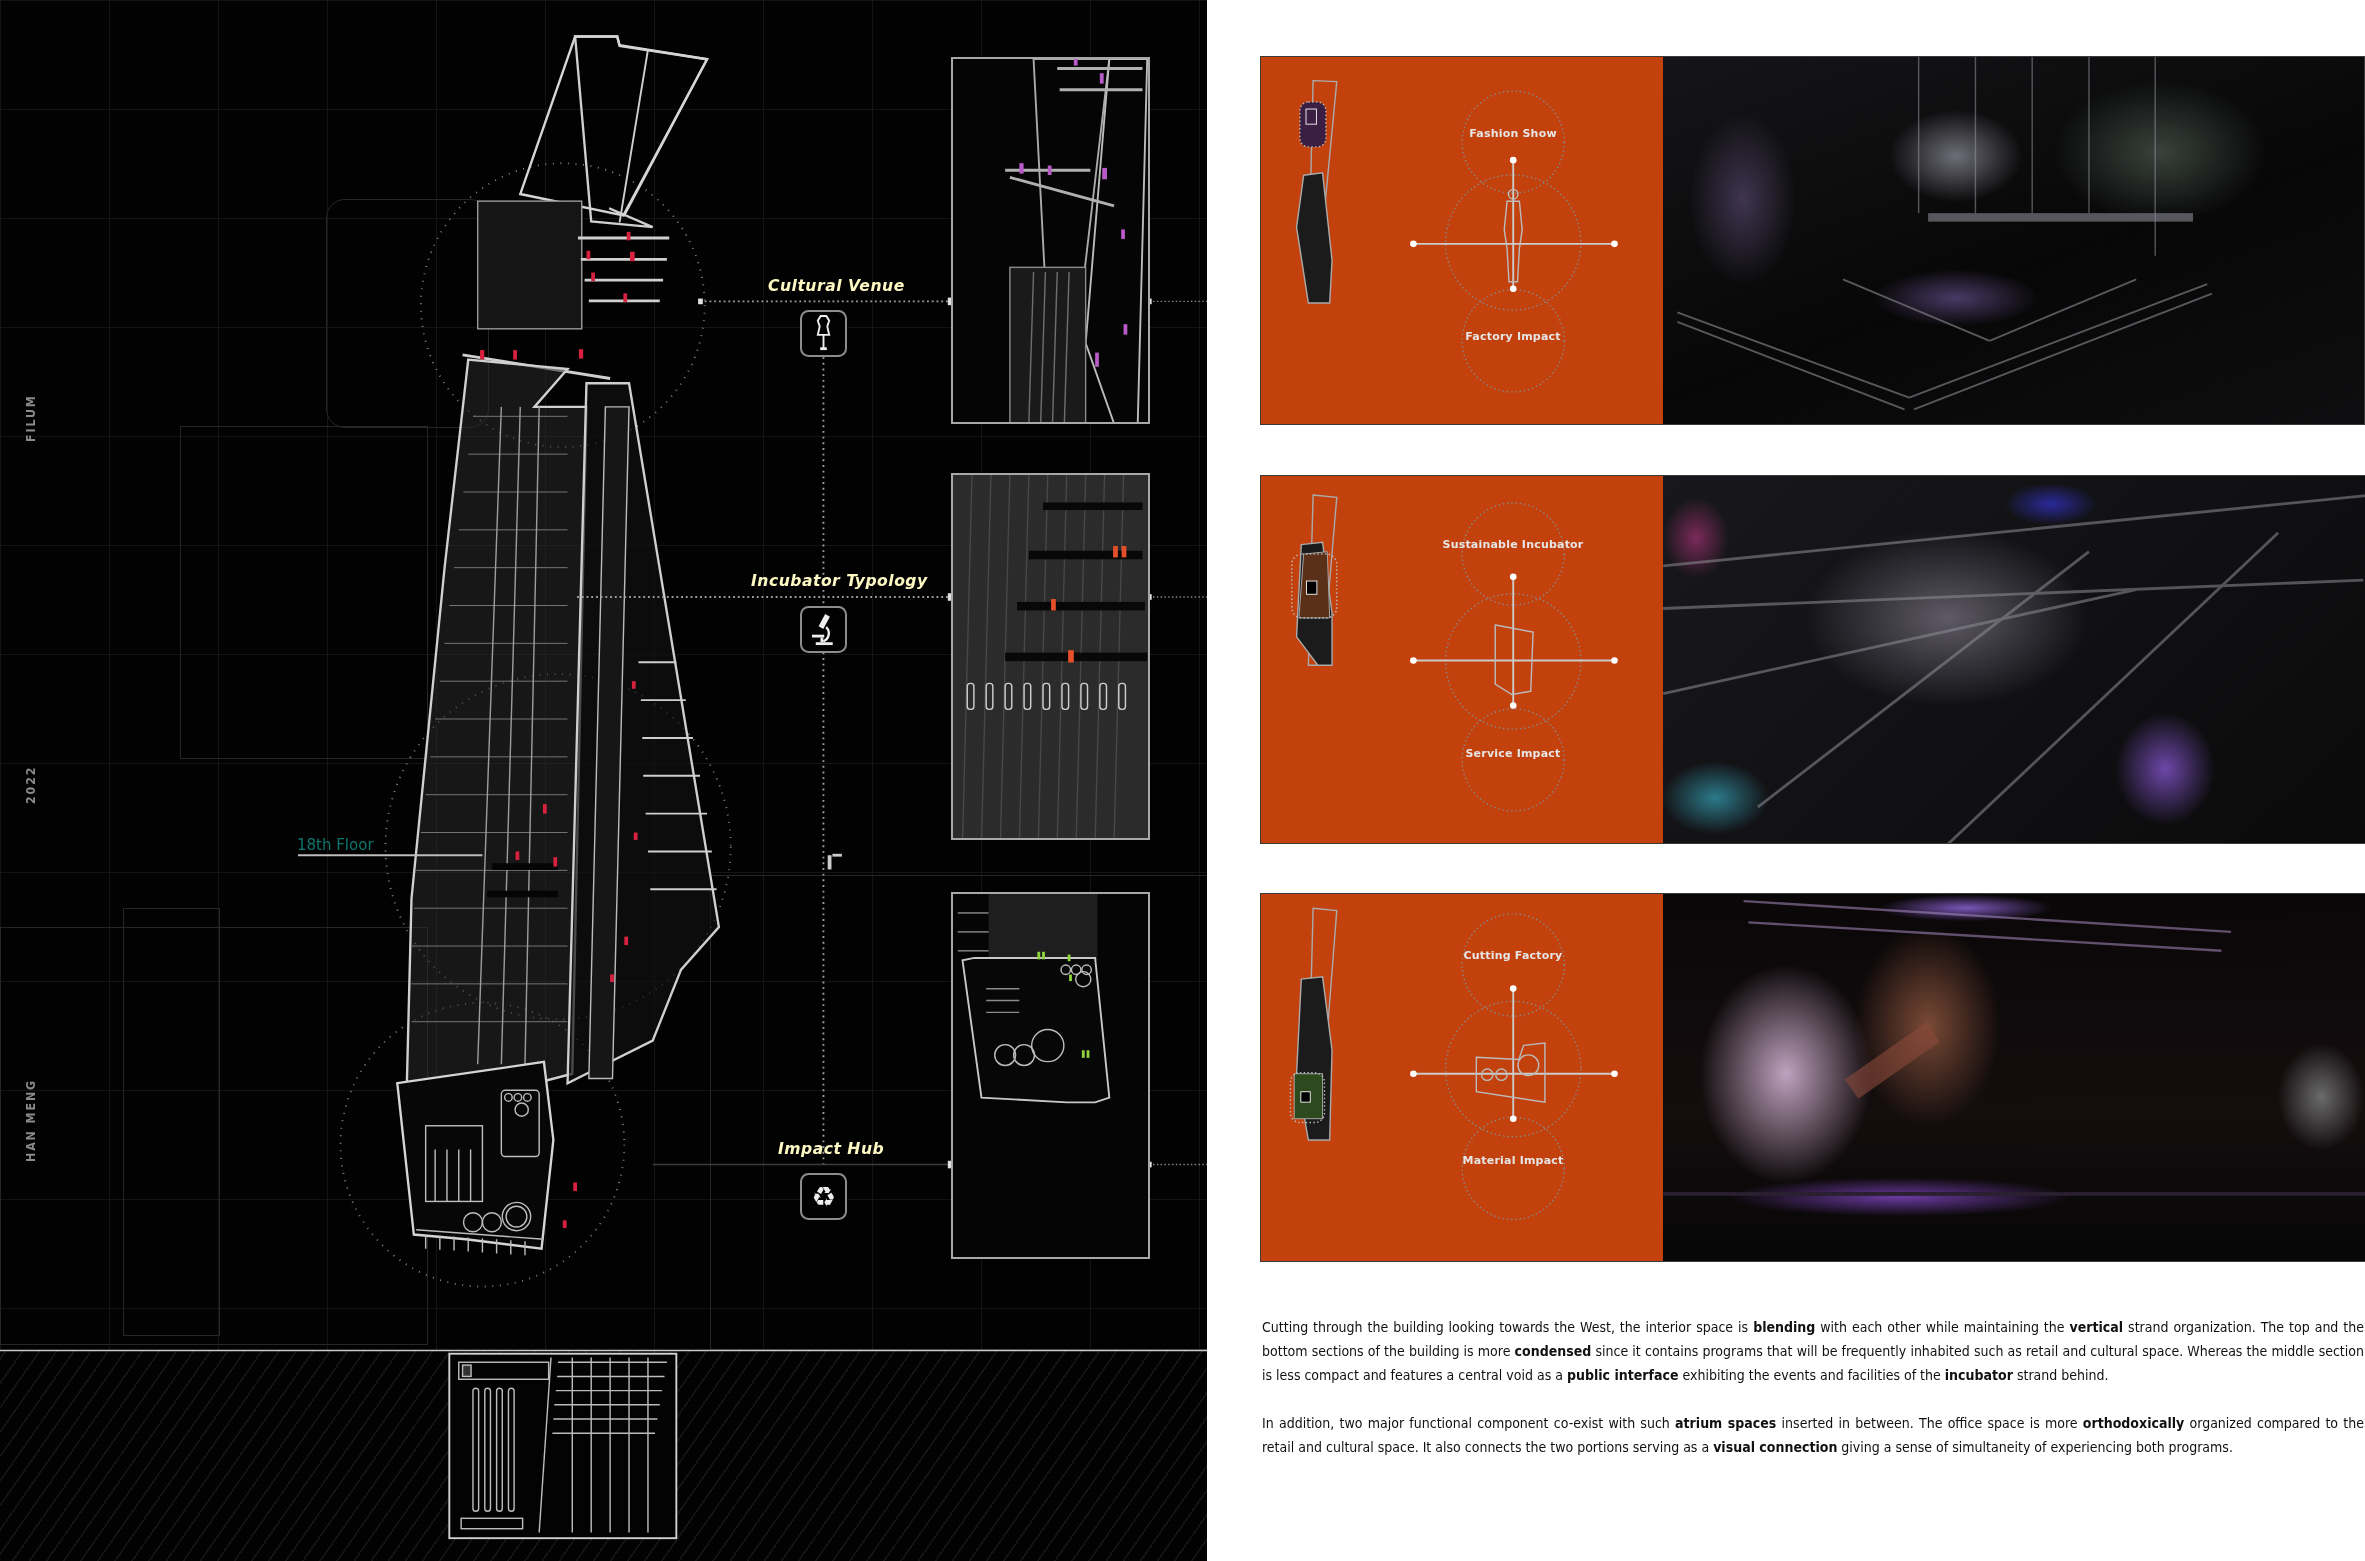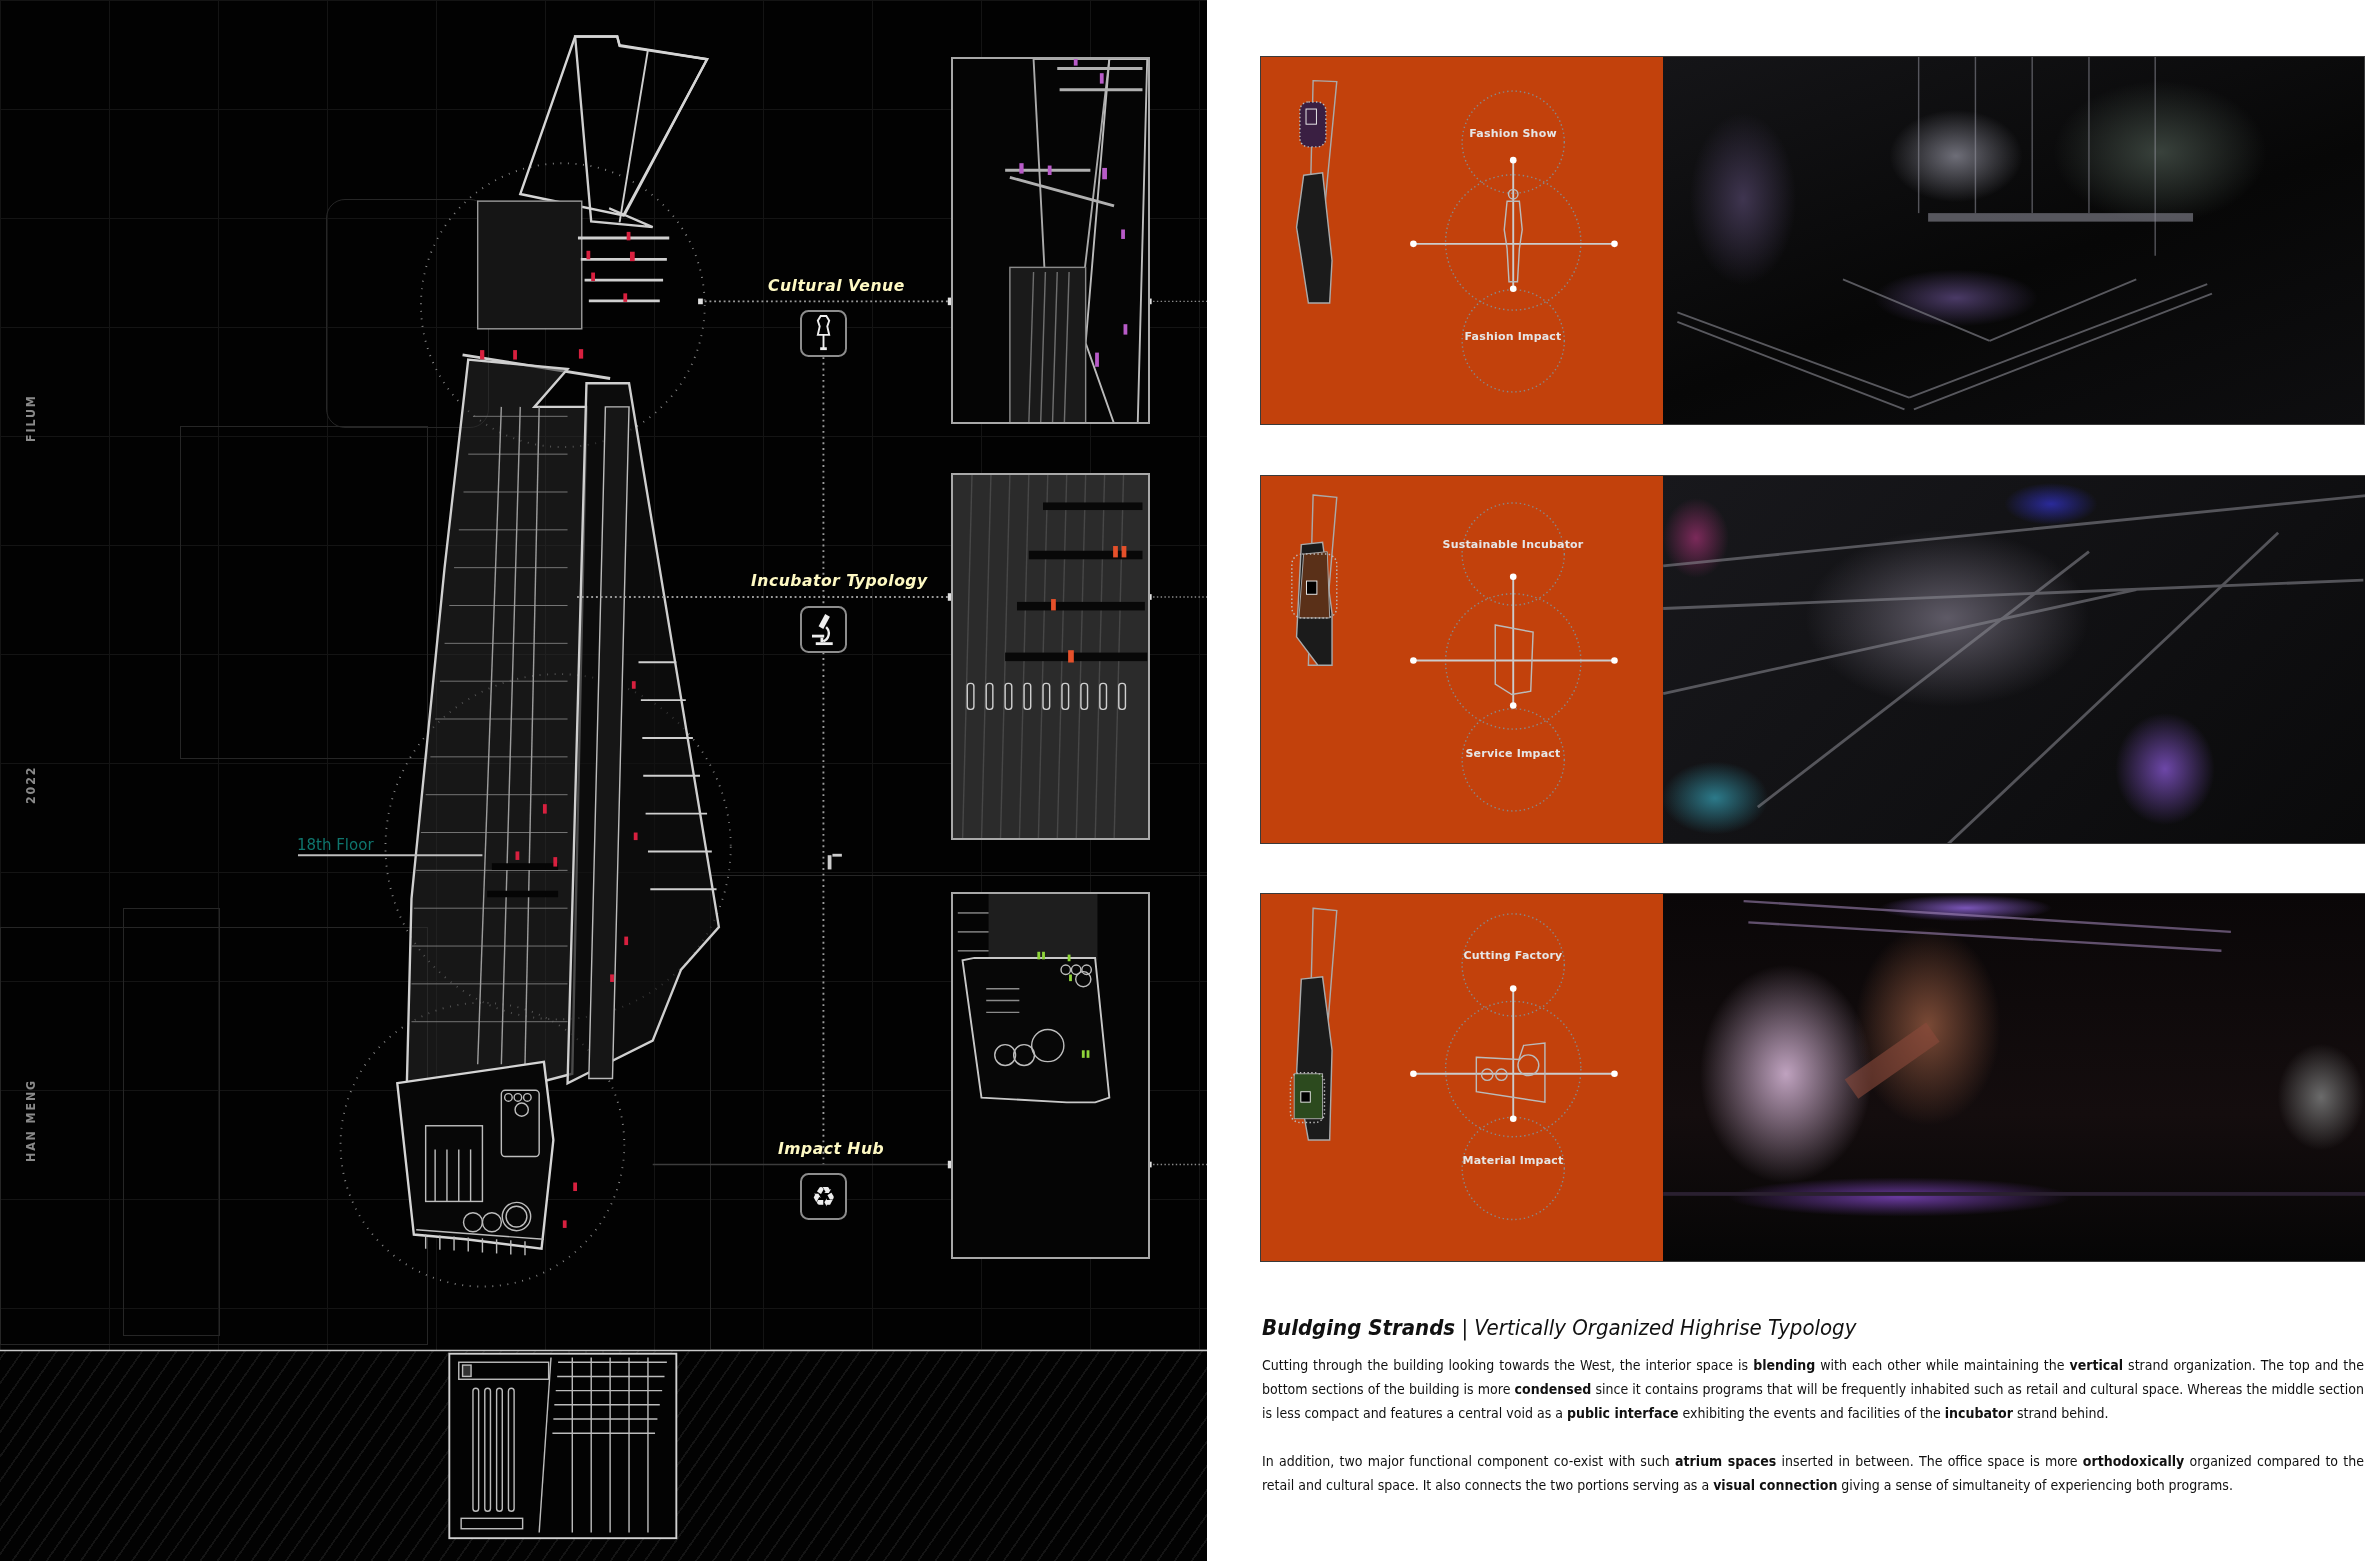--- a/index.html
+++ b/index.html
@@ -355,21 +355,21 @@
         <circle cx="322" cy="395" r="7"></circle>
         <circle cx="747" cy="395" r="7"></circle>
       </g>
 
     <g fill="none" stroke="#bbb" stroke-width="3">
         <circle cx="533" cy="290" r="10"></circle>
         <path d="M520 305 h26 l6 60 -6 40 -4 70 h-18 l-4 -70 -6 -40z"></path>
       </g>
   </svg>
   <div class="diagram-label" style="left:252px;top:70px;">Fashion Show</div>
-  <div class="diagram-label" style="left:252px;top:273px;">Fashion Impact</div>
+  <div class="diagram-label" style="left:252px;top:273px;">Factory Impact</div>
   <div class="render" style="left:402px;right:0;background:
       radial-gradient(ellipse 95px 66px at 293px 99px,#6e6e78 0%,transparent 70%),
       radial-gradient(ellipse 76px 123px at 80px 142px,#3f3550 0%,transparent 70%),
       radial-gradient(ellipse 142px 95px at 497px 95px,#39423c 0%,transparent 75%),
       radial-gradient(ellipse 109px 38px at 293px 241px,#4a3a66 0%,transparent 75%),
       linear-gradient(160deg,#151518 0%,#070707 55%,#0e0e10 100%);">
     <svg width="710" height="369" style="left:0;top:0;" viewBox="0 0 1500 780">
       <g stroke="#7a7a82" stroke-width="4" opacity=".7">
           <line x1="30" y1="540" x2="520" y2="720"></line>
           <line x1="30" y1="560" x2="510" y2="745"></line>
@@ -470,17 +470,16 @@
           <line x1="170" y1="15" x2="1200" y2="80"></line>
           <line x1="180" y1="60" x2="1180" y2="120"></line>
         </g>
       <rect x="380" y="330" width="210" height="50" fill="#8a4a3a" opacity=".6" transform="rotate(-35 480 355)"></rect>
       <rect x="0" y="630" width="1500" height="8" fill="#2a2030"></rect>
     </svg>
   </div>
 </div>
 
 <div class="text-block">
-  <div class="title"><b>Buldging Strands</b><span> | Vertically Organized Highrise Typology</span></div>
   <p class="para" id="p1"><span>Cutting through the building looking towards the West, the interior space is </span><b>blending</b><span> with each other while maintaining the </span><b>vertical</b><span> strand organization. The top and the bottom sections of the building is more </span><b>condensed</b><span> since it contains programs that will be frequently inhabited such as retail and cultural space. Whereas the middle section is less compact and features a central void as a </span><b>public interface</b><span> exhibiting the events and facilities of the </span><b>incubator</b><span> strand behind.</span></p>
   <p class="para" id="p2"><span>In addition, two major functional component co-exist with such </span><b>atrium spaces</b><span> inserted in between. The office space is more </span><b>orthodoxically</b><span> organized compared to the retail and cultural space. It also connects the two portions serving as a </span><b>visual connection</b><span> giving a sense of  simultaneity of experiencing both programs.</span></p>
 </div>
 
 
 </body></html>

